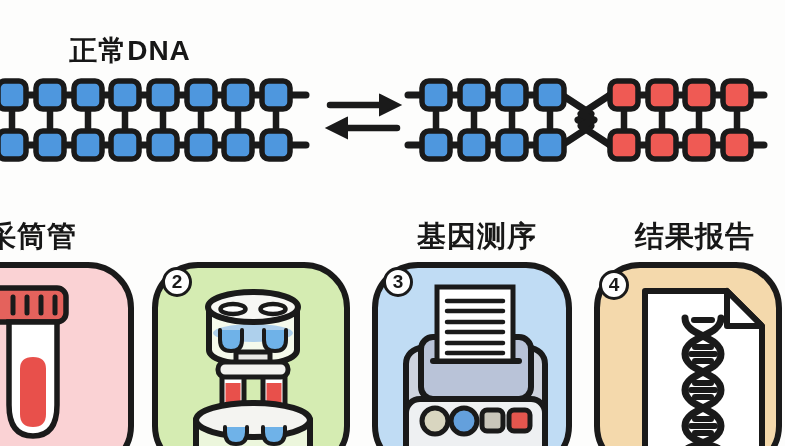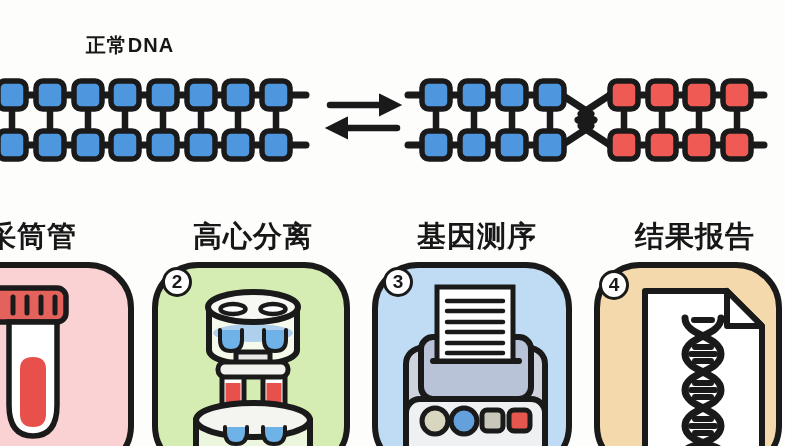--- a/index.html
+++ b/index.html
@@ -1,20 +1,20 @@
 <!DOCTYPE html>
 <html><head>
 <meta charset="utf-8">
 <style>
   html,body{margin:0;padding:0;}
   body{width:785px;height:446px;overflow:hidden;background:#fdfdfc;
        font-family:"Liberation Sans","DejaVu Sans",sans-serif;}
   #stage{position:relative;width:785px;height:446px;background:#fdfdfc;}
   .title{position:absolute;top:32px;transform:translateX(-50%);
-         font-size:20px;font-weight:900;color:#171717;white-space:nowrap;letter-spacing:1px;}
+         font-size:28px;font-weight:900;color:#171717;white-space:nowrap;letter-spacing:1px;}
   .step-label{position:absolute;top:217px;transform:translateX(-50%);
          font-size:29px;font-weight:900;color:#171717;white-space:nowrap;letter-spacing:1px;}
   .card{position:absolute;top:262px;height:210px;border:6px solid #1a1a1a;
         border-radius:46px;box-sizing:border-box;}
   #card1{left:-72px;width:206px;background:#fad2d4;}
   #card2{left:152px;width:198px;background:#d5ecb2;}
   #card3{left:372px;width:200px;background:#c0dcf4;}
   #card4{left:594px;width:188px;background:#f4d9ac;}
   .badge{position:absolute;width:30px;height:30px;border:3.5px solid #1a1a1a;
          border-radius:50%;background:#fff;box-sizing:border-box;
@@ -114,21 +114,20 @@
           <rect x="610" y="61" width="28" height="28" rx="7"></rect>
             <rect x="648" y="61" width="28" height="28" rx="7"></rect>
           <rect x="685" y="61" width="28" height="28" rx="7"></rect>
             <rect x="723" y="61" width="28" height="28" rx="7"></rect>
         </g>
       </g>
     </g>
   </svg>
 
   <div class="step-label" style="left:32px">采筒管</div>
-  <div class="step-label" style="left:253px">高心分离</div>
   <div class="step-label" style="left:695px">结果报告</div>
   <div class="step-label" style="left:477px">基因测序</div>
 
   <div class="card" id="card1"></div>
   <div class="card" id="card2"></div>
   <div class="card" id="card3"></div>
   <div class="card" id="card4"></div>
 
   <div class="badge" id="badge2">2</div>
   <div class="badge" id="badge3">3</div>

